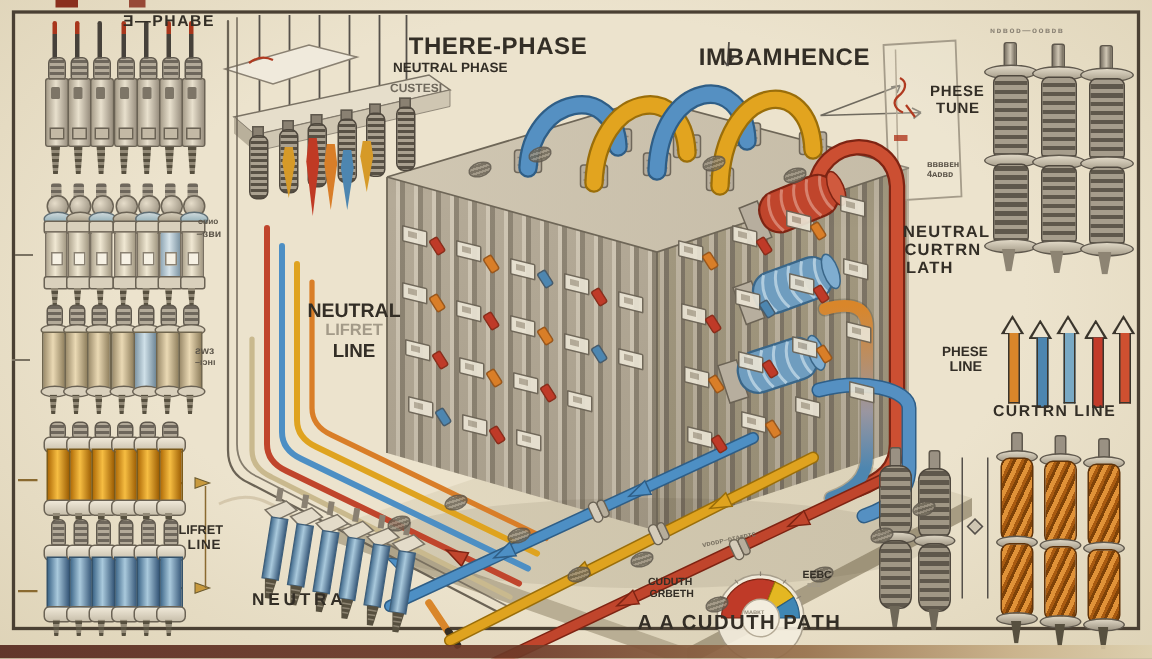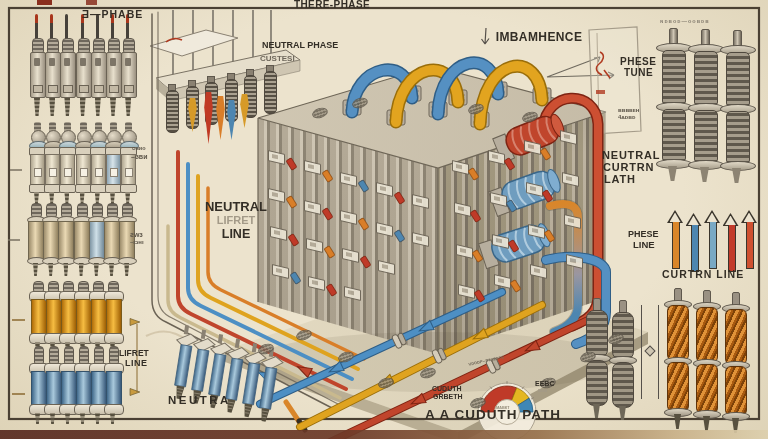--- a/index.html
+++ b/index.html
@@ -785,23 +785,23 @@
     </div>
 
   <div class="toptab" style="left:37px;width:15px"></div>
   <div class="toptab" style="left:86px;width:11px;opacity:.85"></div>
 
   <div class="lab" style="left:82px;top:9px;font-size:10.5px;letter-spacing:1px">Ǝ—PHABE</div>
 
   <div class="lab" style="left:262px;top:41px;font-size:9px">NEUTRAL PHASE</div>
   <div class="lab" style="left:260px;top:55px;font-size:8px;color:#6f685c">CUSTESI</div>
 
-  <div class="lab center" style="left:262px;top:0;width:140px;font-size:10px;letter-spacing:.4px">THERE-PHASE</div>
-
-  <div class="lab center" style="left:468px;top:31px;width:142px;font-size:12px;letter-spacing:.4px">IMBAMHENCE</div>
+  <div class="lab center" style="left:262px;top:24px;width:140px;font-size:16px;letter-spacing:.4px">THERE-PHASE</div>
+
+  <div class="lab center" style="left:452px;top:31px;width:142px;font-size:16px;letter-spacing:.4px">IMBAMHENCE</div>
 
   <div class="lab center" style="left:200px;top:200px;width:72px;font-size:13px">NEUTRAL</div>
   <div class="lab center faded" style="left:200px;top:215px;width:72px;font-size:11px">LIFRET</div>
   <div class="lab center" style="left:200px;top:228px;width:72px;font-size:12.5px">LINE</div>
 
   <div class="lab tiny" style="left:132px;top:146px;font-size:5.5px">ᴑʙᴎᴏ</div>
   <div class="lab tiny" style="left:131px;top:153px;font-size:7px">–ɞʙᴎ</div>
   <div class="lab tiny" style="left:130px;top:231px;font-size:7px">ƨᴡɜ</div>
   <div class="lab tiny" style="left:130px;top:239px;font-size:6px">–ıɔʜı</div>
 

